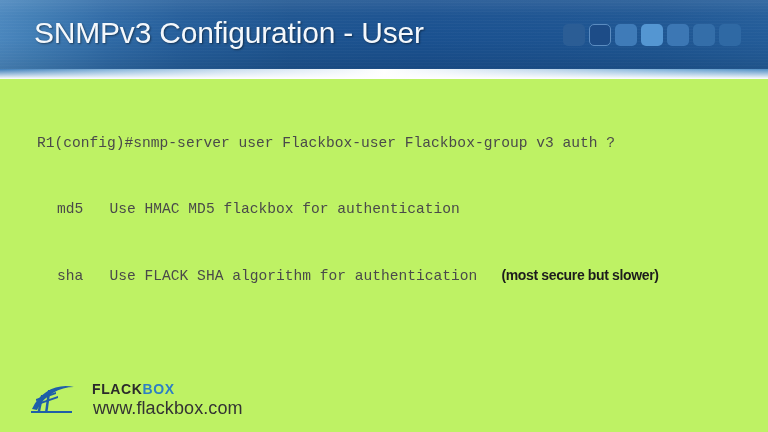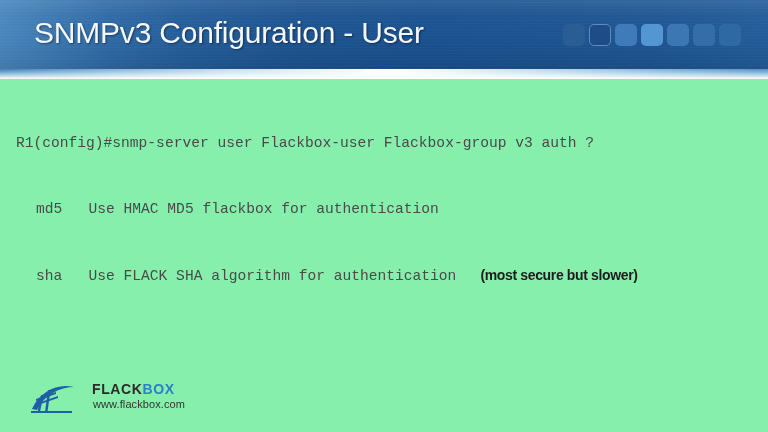--- a/index.html
+++ b/index.html
@@ -13,21 +13,21 @@
     overflow: hidden;
     font-family: "Liberation Sans", sans-serif;
     position: relative;
   }
 
   
   .slide {
     position: relative;
     width: 768px;
     height: 432px;
-    background: #86efac;
+    background: #bef264;
     overflow: hidden;
   }
 
   
   .header {
     position: absolute;
     left: 0;
     top: 0;
     width: 768px;
     height: 69px;
@@ -133,21 +133,21 @@
     height: 10px;
     background: linear-gradient(180deg,
       rgba(255,255,255,0.0) 0%,
       rgba(255,255,255,0.55) 55%,
       #ffffff 100%);
   }
 
   
   .cli {
     position: absolute;
-    left: 16px;
+    left: 37px;
     top: 88px;
     width: 710px;
     font-family: "Liberation Mono", "DejaVu Sans Mono", monospace;
     font-size: 14.6px;
     line-height: 22px;
     color: #4a4a4a;
     white-space: pre;
   }
   .cli-line {
     white-space: pre;
@@ -192,21 +192,21 @@
     line-height: 20px;
     white-space: nowrap;
   }
   .logo-word .part-dark { color: #2b2b2b; }
   .logo-word .part-blue { color: #2e7fc4; }
   .logo-url {
     position: absolute;
     left: 63px;
     top: 19px;
     font-family: "Liberation Sans", sans-serif;
-    font-size: 11px;
+    font-size: 18px;
     color: #333333;
     letter-spacing: 0.1px;
     white-space: nowrap;
   }
 </style>
 </head>
 <body>
 
 <div class="slide">
 

